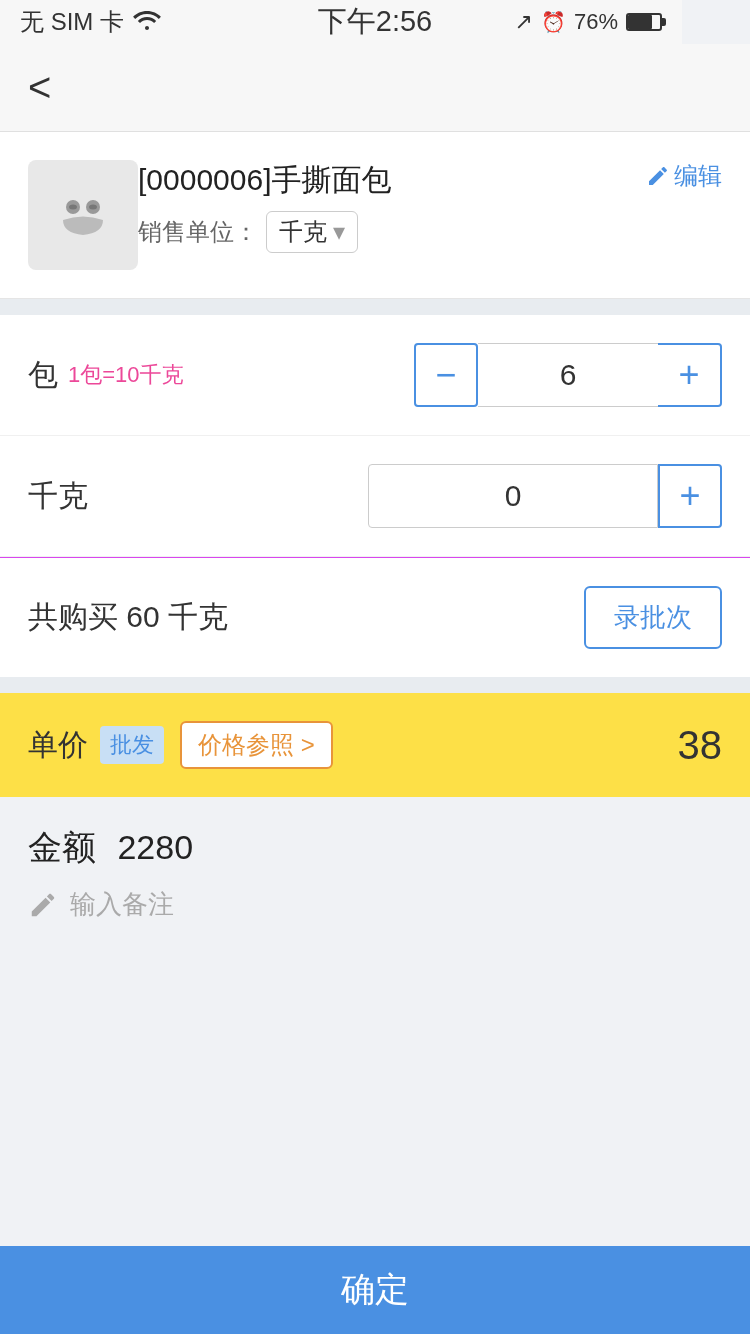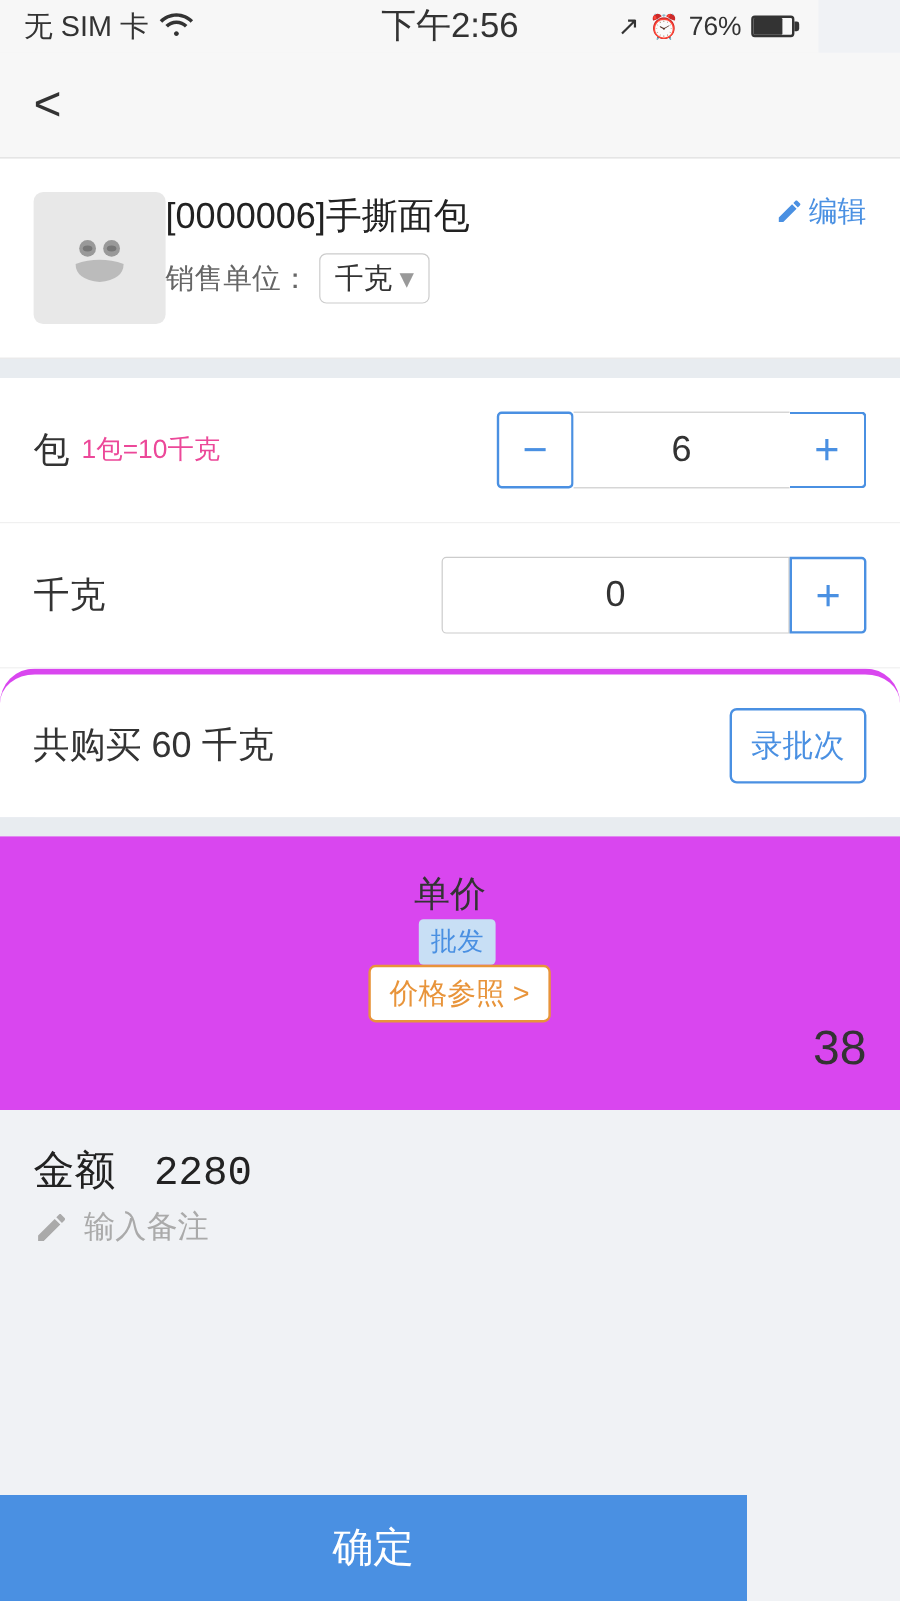--- a/index.html
+++ b/index.html
@@ -219,45 +219,43 @@
       border-radius: 0 4px 4px 0;
     }
 
     
     .total-row {
       background: #fff;
       display: flex;
       align-items: center;
       justify-content: space-between;
       padding: 28px 28px;
-      border-top: 5px solid #d946ef;
-      border-radius: 29px;
+      border-top: 1px solid #d946ef;
     }
     .total-text {
       font-size: 30px;
       color: #333;
     }
     .record-btn {
       border: 2px solid #4a90e2;
       color: #4a90e2;
       background: #fff;
       font-size: 26px;
-      padding: 12px 16px;
+      padding: 12px 28px;
       border-radius: 6px;
       cursor: pointer;
     }
 
     
     .price-section {
-      background: #d946ef;
+      background: #fde047;
       margin-top: 0;
       padding: 28px;
       display: flex;
       align-items: center;
-      flex-direction: column;
     }
     .price-label {
       font-size: 30px;
       color: #333;
     }
     .price-tag {
       background: #c8dff5;
       color: #4a90e2;
       font-size: 22px;
       padding: 4px 10px;
@@ -286,37 +284,36 @@
 
     
     .amount-section {
       background: #f0f2f5;
       padding: 28px;
     }
     .amount-row {
       font-size: 34px;
       color: #222;
       font-weight: 500;
-      margin-bottom: 6px;
-      font-family: Liberation Mono, monospace;
+      margin-bottom: 16px;
     }
     .note-row {
       display: flex;
       align-items: center;
       gap: 12px;
       color: #aaa;
       font-size: 26px;
     }
 
     
     .bottom-bar {
       position: fixed;
       bottom: 0;
       left: 0;
-      width: 622px;
+      width: 750px;
       height: 88px;
       background: #4a90e2;
       display: flex;
       align-items: center;
       justify-content: center;
       cursor: pointer;
     }
     .confirm-btn-text {
       color: #fff;
       font-size: 34px;

